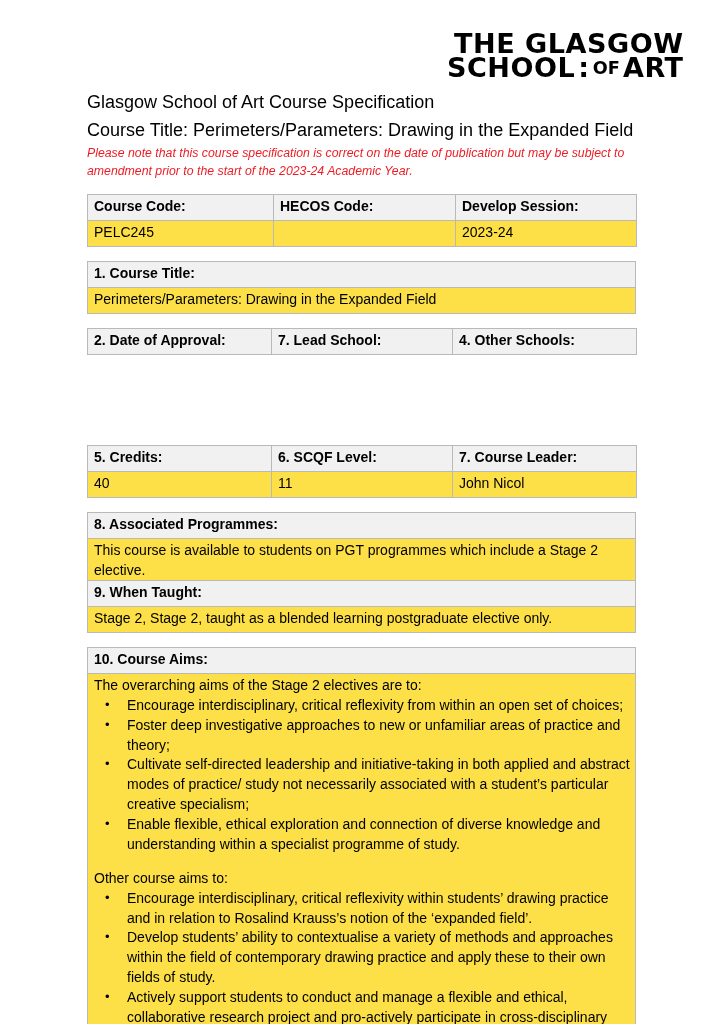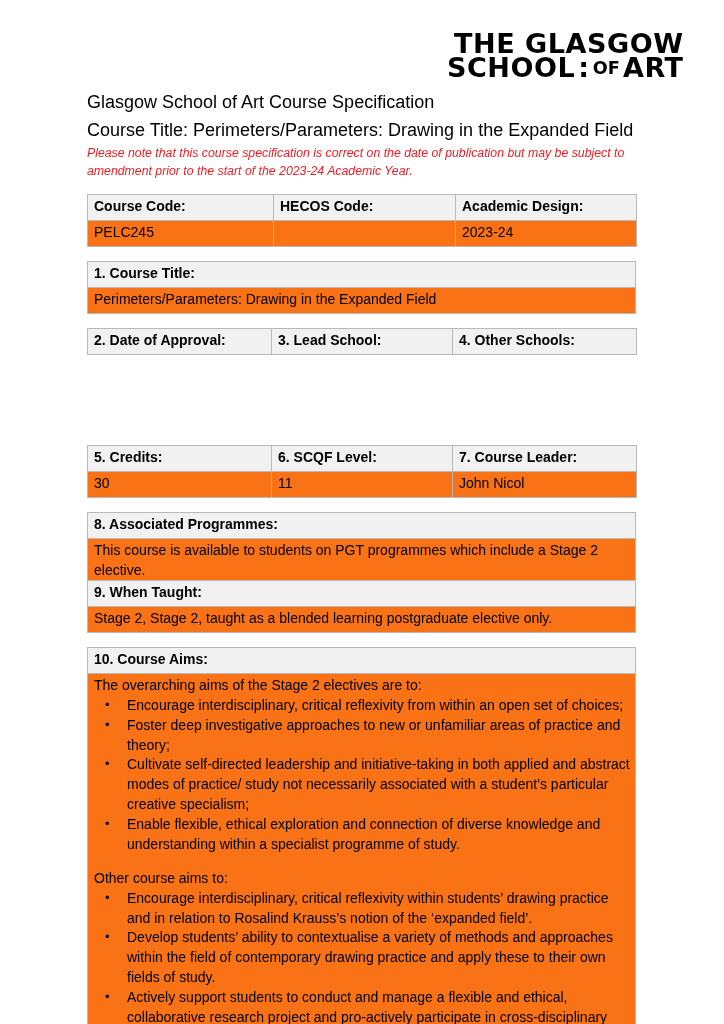--- a/index.html
+++ b/index.html
@@ -99,21 +99,21 @@
     width: 549px;
     border-collapse: collapse;
     table-layout: fixed;
     font-size: 14px;
   }
   .tbl td {
     border: 1px solid #b9b9b9;
     padding: 2px 5px 3px 6px;
     vertical-align: top;
     line-height: 1.42;
-    background: #f97316;
+    background: #fde047;
   }
   .tbl tr.hdr td {
     background: #F1F1F1;
     font-weight: bold;
   }
 
   .t1 { top: 194px; }
   .t2 { top: 261px; }
   .t3 { top: 328px; }
   .t4 { top: 445px; }
@@ -174,21 +174,21 @@
   <table class="tbl t1">
     <colgroup>
         <col style="width:186px">
         <col style="width:182px">
         <col style="width:181px">
       </colgroup>
     <tbody>
       <tr class="hdr">
         <td>Course Code:</td>
         <td>HECOS Code:</td>
-        <td>Academic Design:</td>
+        <td>Develop Session:</td>
       </tr>
       <tr>
         <td>PELC245</td>
         <td></td>
         <td>2023-24</td>
       </tr>
     </tbody>
   </table>
 
   <table class="tbl t2">
@@ -204,40 +204,40 @@
 
   <table class="tbl t3">
     <colgroup>
         <col style="width:184px">
         <col style="width:181px">
         <col style="width:184px">
       </colgroup>
     <tbody>
       <tr class="hdr">
         <td>2. Date of Approval:</td>
-        <td>3. Lead School:</td>
+        <td>7. Lead School:</td>
         <td>4. Other Schools:</td>
       </tr>
     </tbody>
   </table>
 
   <table class="tbl t4">
     <colgroup>
         <col style="width:184px">
         <col style="width:181px">
         <col style="width:184px">
       </colgroup>
     <tbody>
       <tr class="hdr">
         <td>5. Credits:</td>
         <td>6. SCQF Level:</td>
         <td>7. Course Leader:</td>
       </tr>
       <tr>
-        <td>30</td>
+        <td>40</td>
         <td>11</td>
         <td>John Nicol</td>
       </tr>
     </tbody>
   </table>
 
   <table class="tbl t5">
     <tbody>
       <tr class="hdr">
         <td>8. Associated Programmes:</td>

